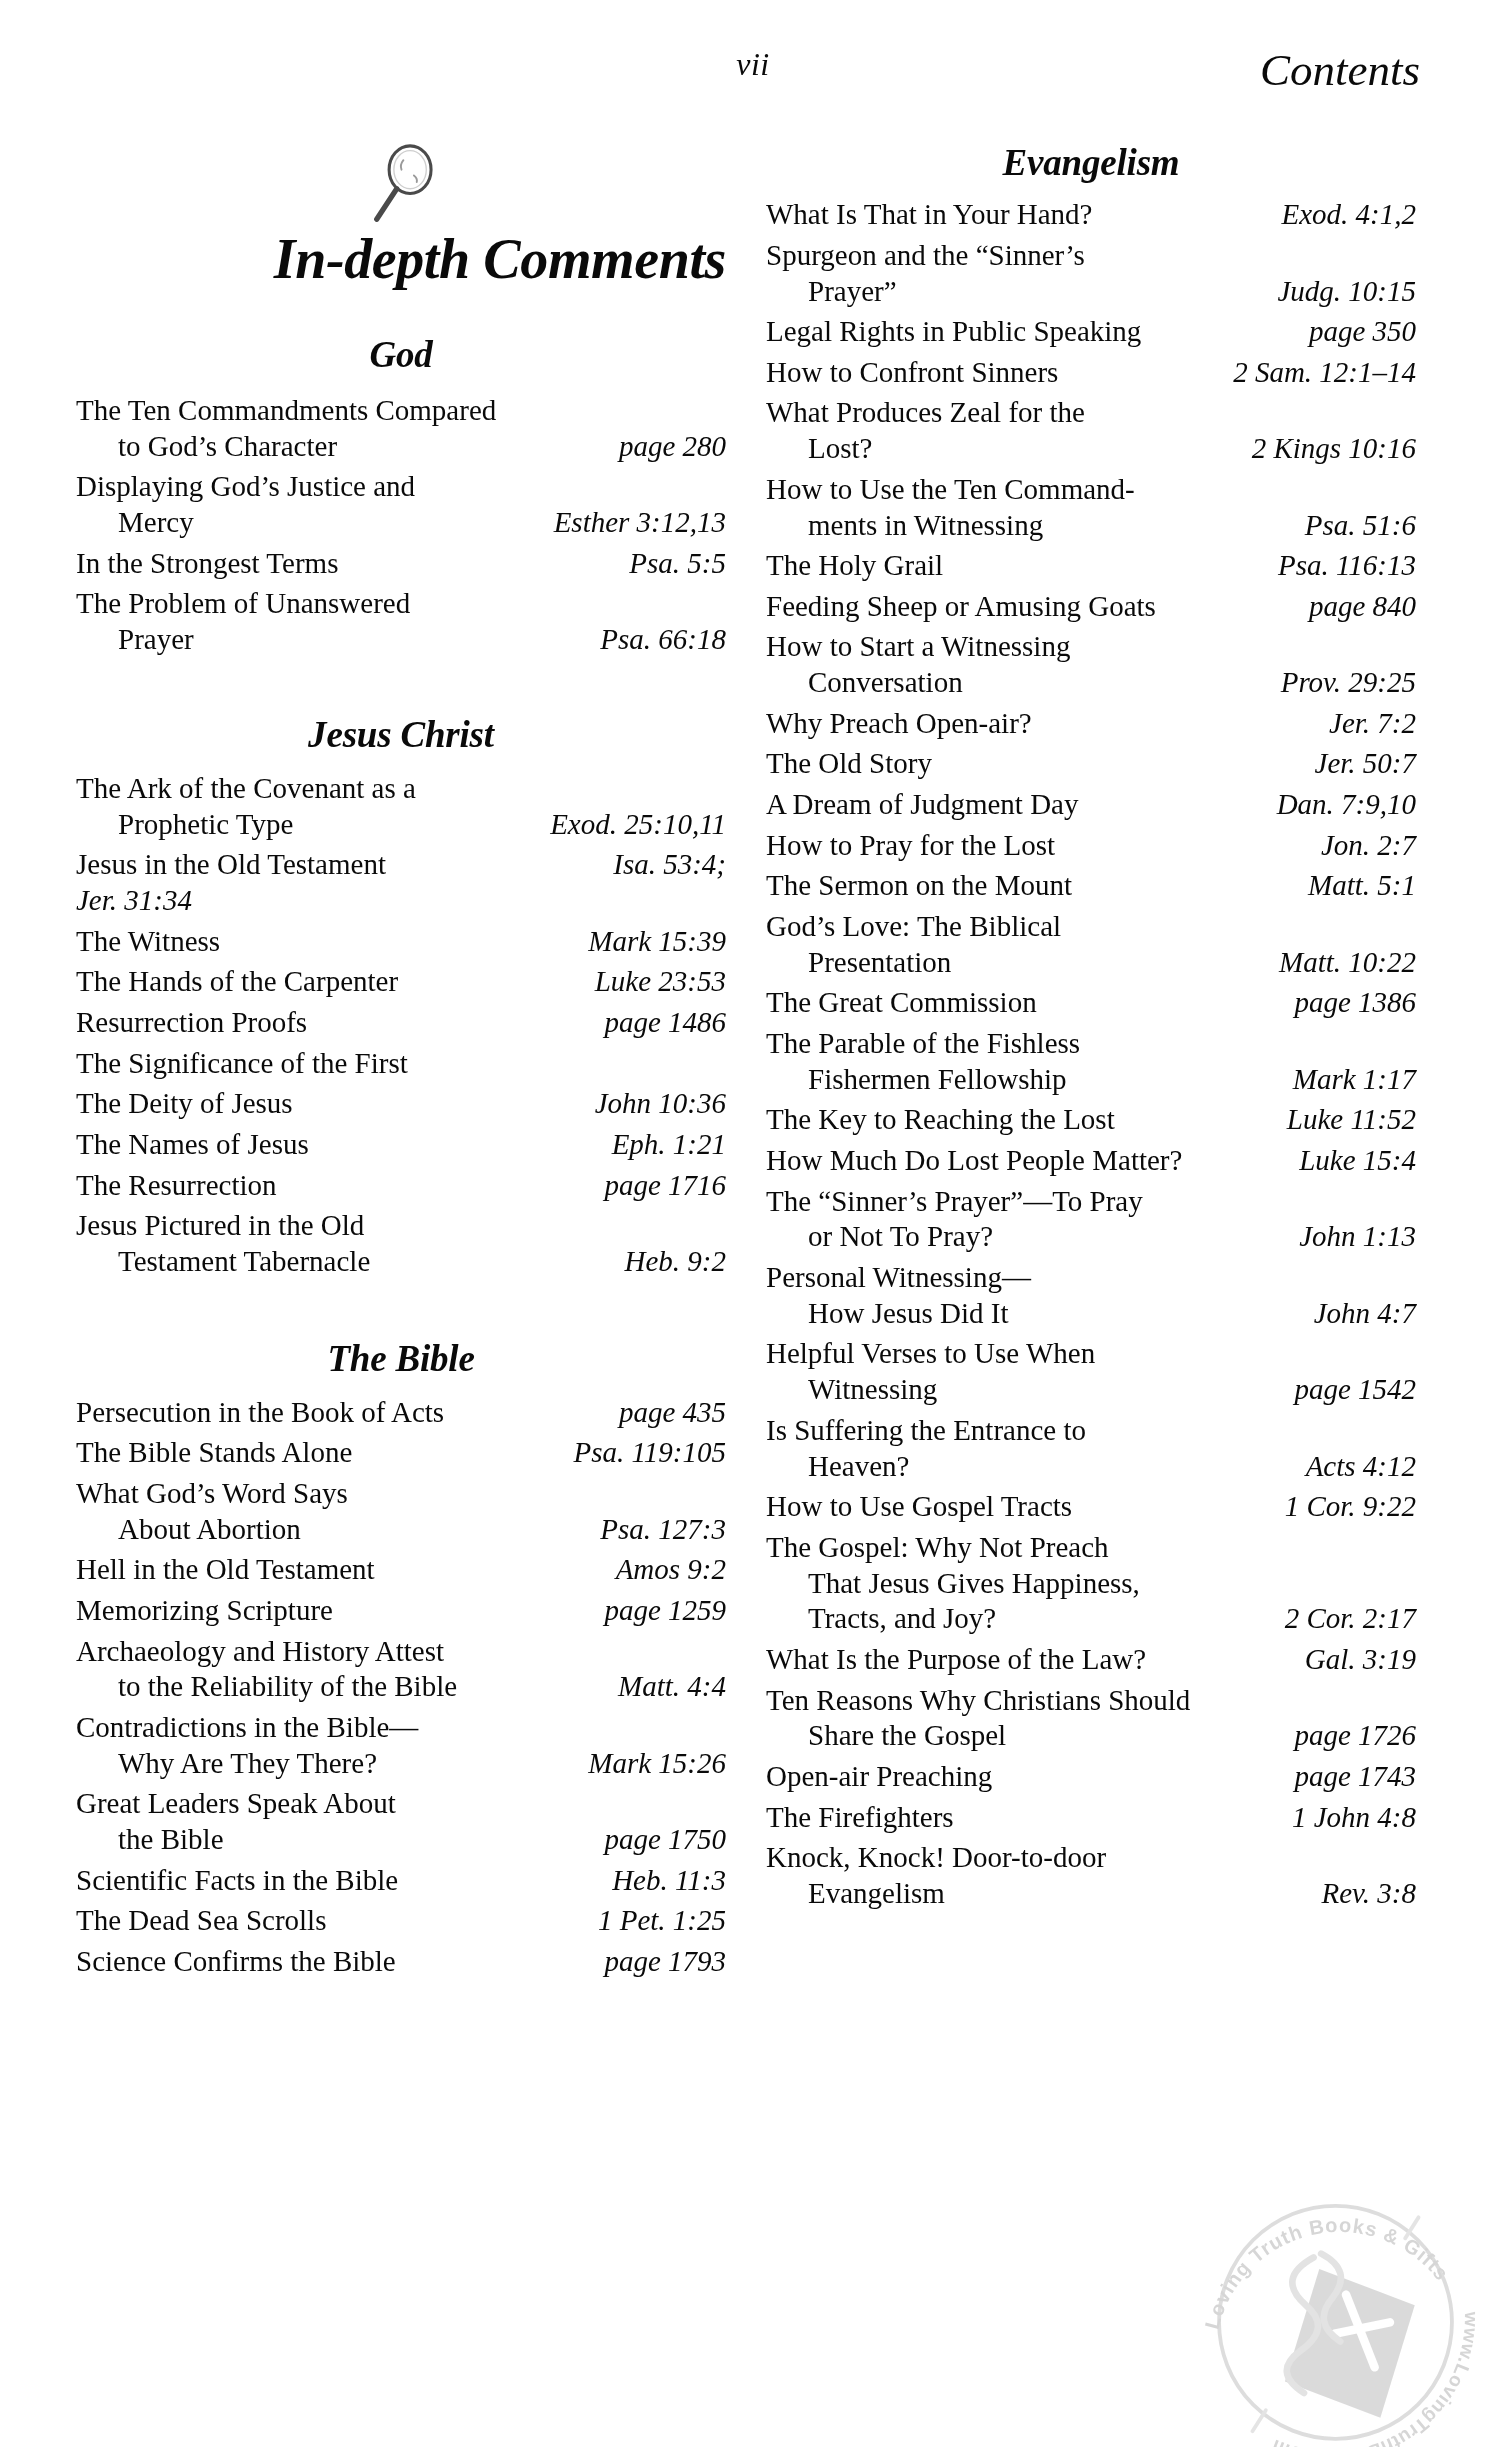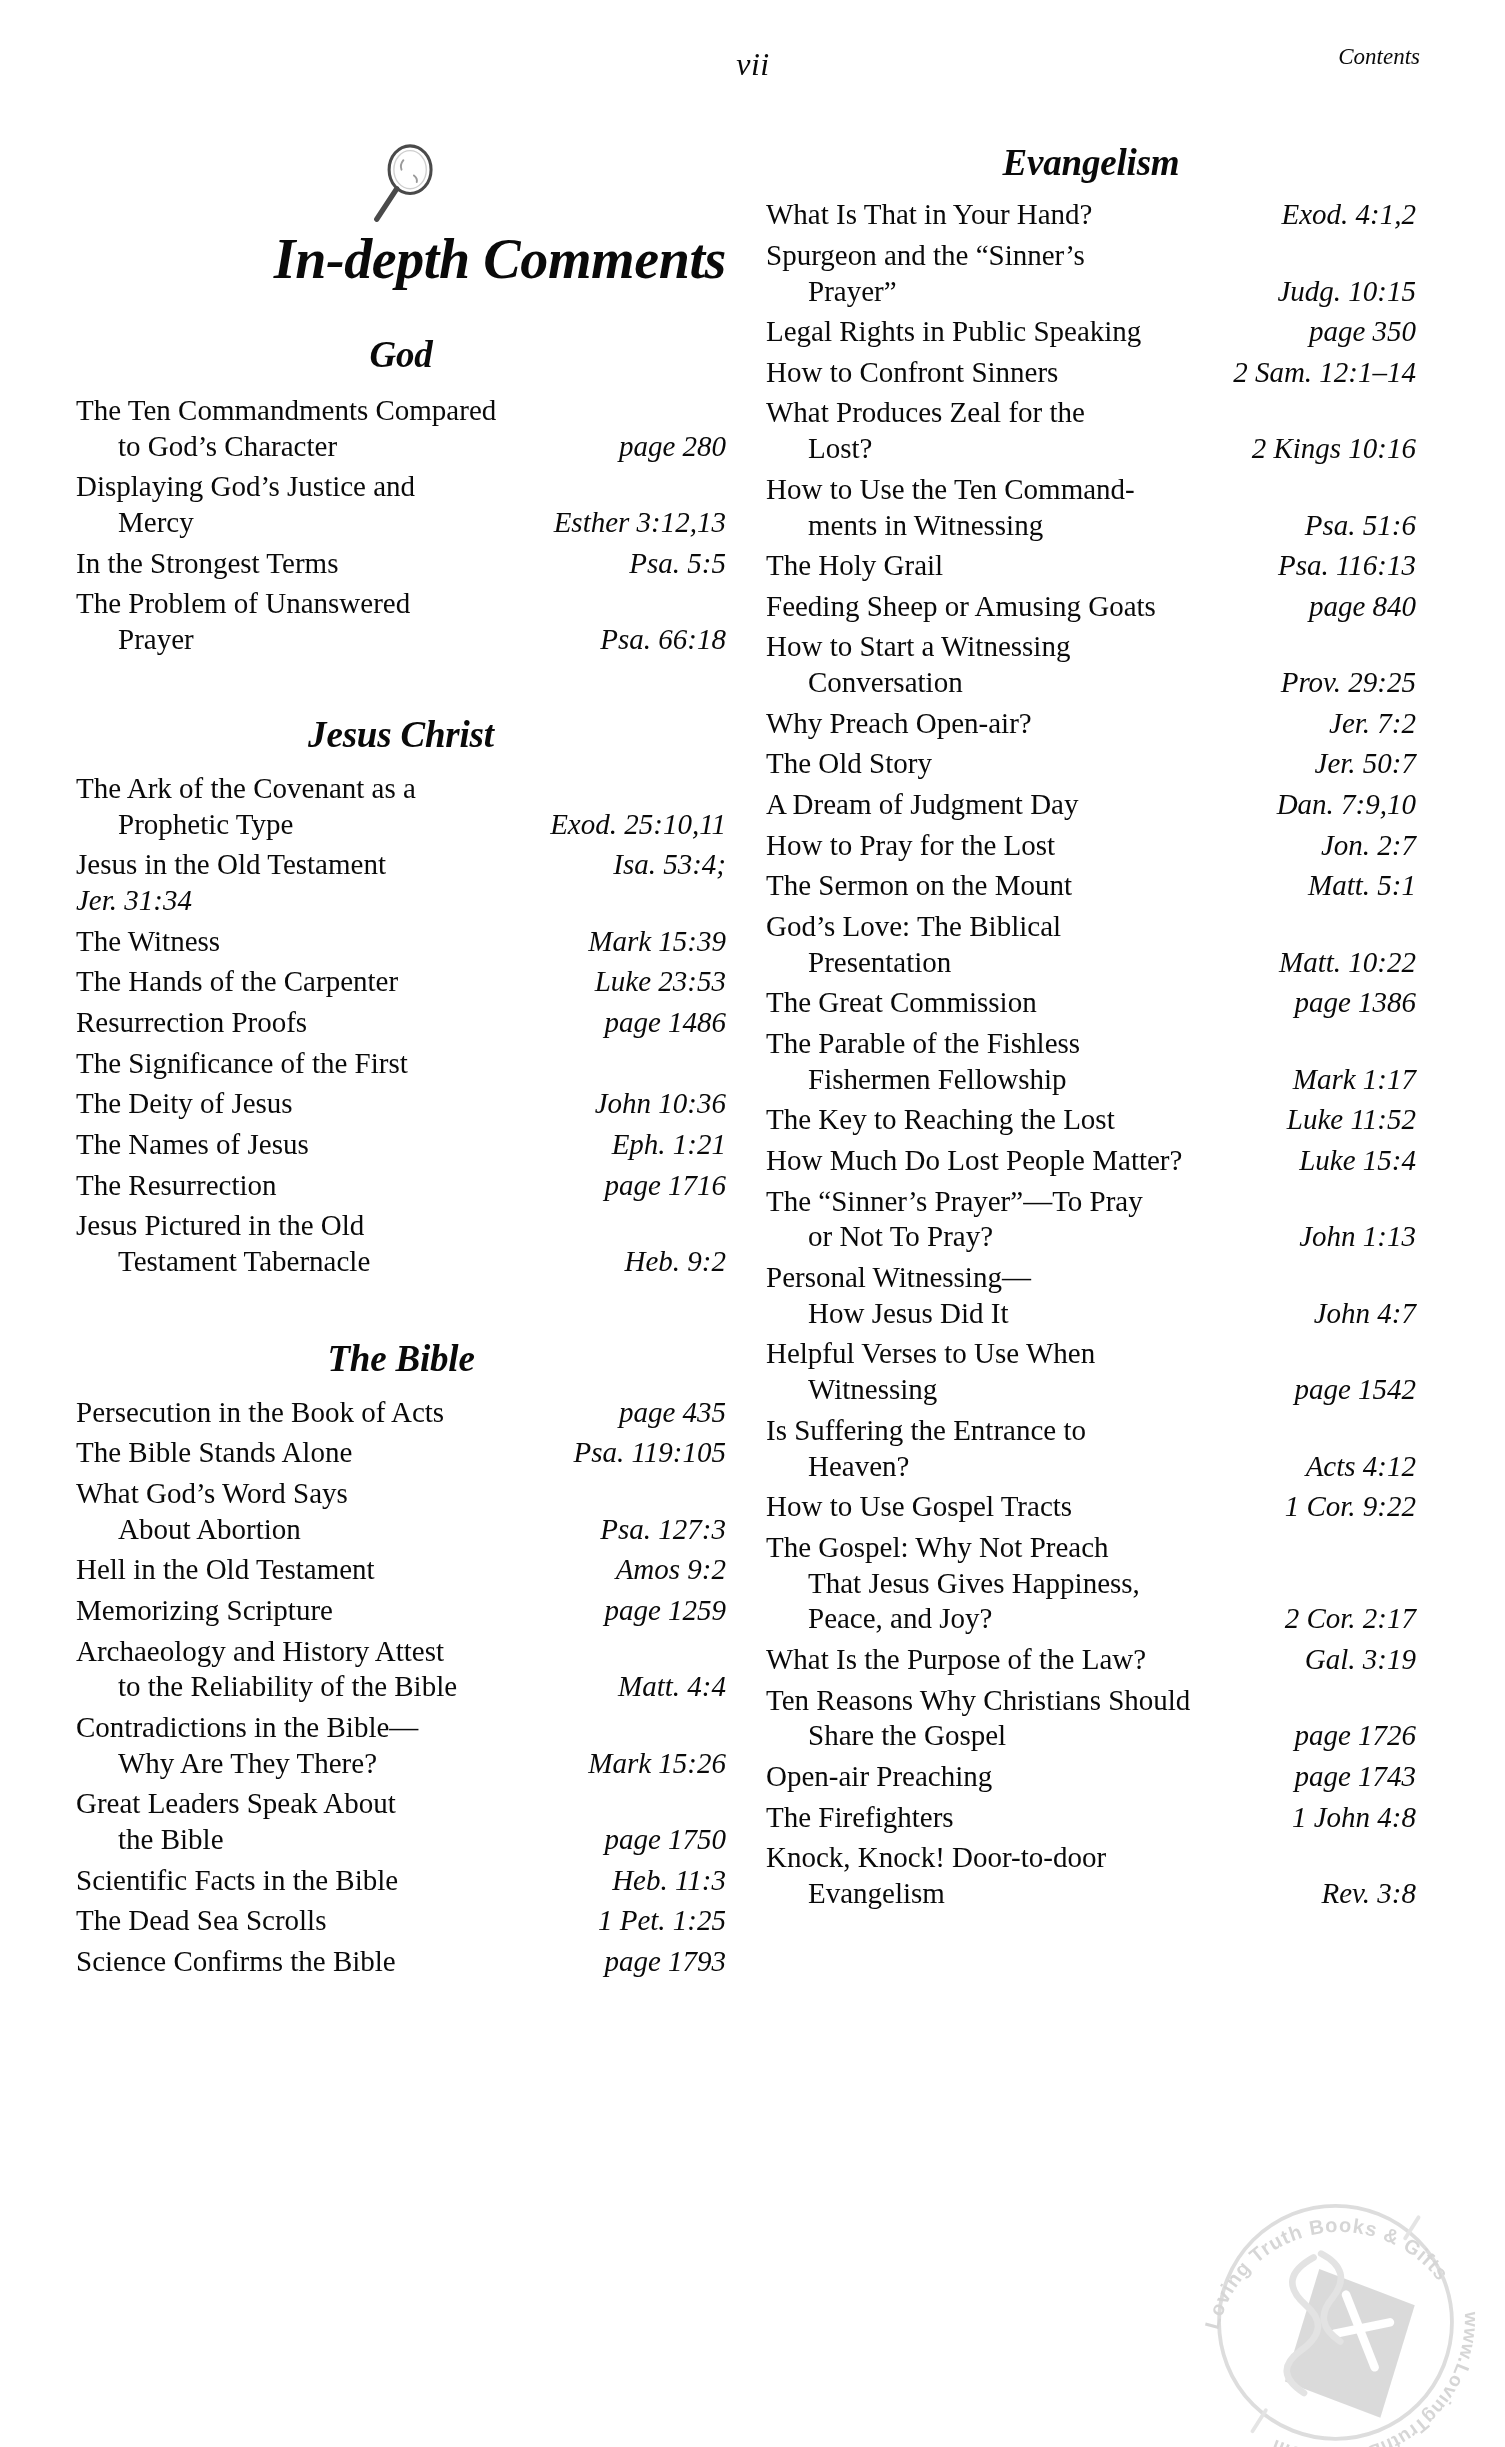--- a/index.html
+++ b/index.html
@@ -32,21 +32,21 @@
     text-align: center;
     font-style: italic;
     font-size: 32px;
     letter-spacing: 0.5px;
   }
   .head-title {
     position: absolute;
     right: 0;
     top: -1.9px;
     font-style: italic;
-    font-size: 23px;
+    font-size: 45px;
   }
 
   
   .page {
     position: absolute;
     top: 143px;
     left: 76px;
     width: 1357px;
     display: flex;
     gap: 40px;
@@ -510,21 +510,21 @@
         </div>
       </div>
       <div class="entry">
         <div class="entry-line">
           <span class="title">The Gospel: Why Not Preach</span>
         </div>
         <div class="entry-line cont">
           <span class="title">That Jesus Gives Happiness,</span>
         </div>
         <div class="entry-line cont">
-          <span class="title">Peace, and Joy?</span>
+          <span class="title">Tracts, and Joy?</span>
           <span class="ref">2 Cor. 2:17</span>
         </div>
       </div>
       <div class="entry">
         <div class="entry-line">
           <span class="title">What Is the Purpose of the Law?</span>
           <span class="ref">Gal. 3:19</span>
         </div>
       </div>
       <div class="entry">

